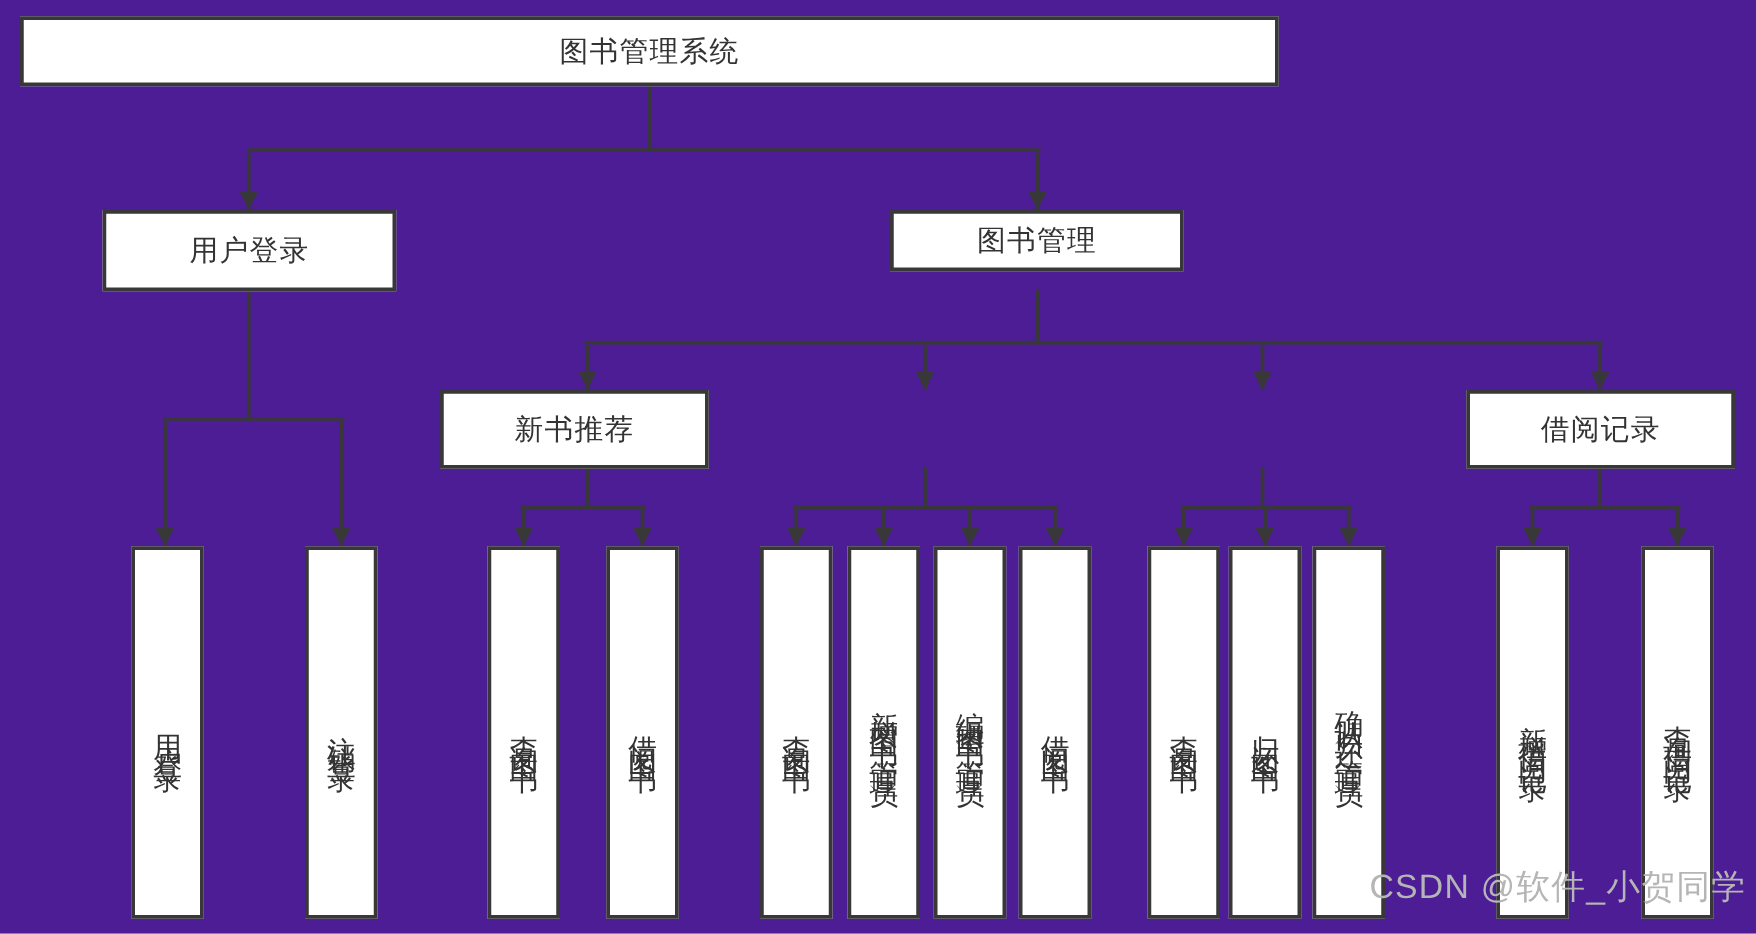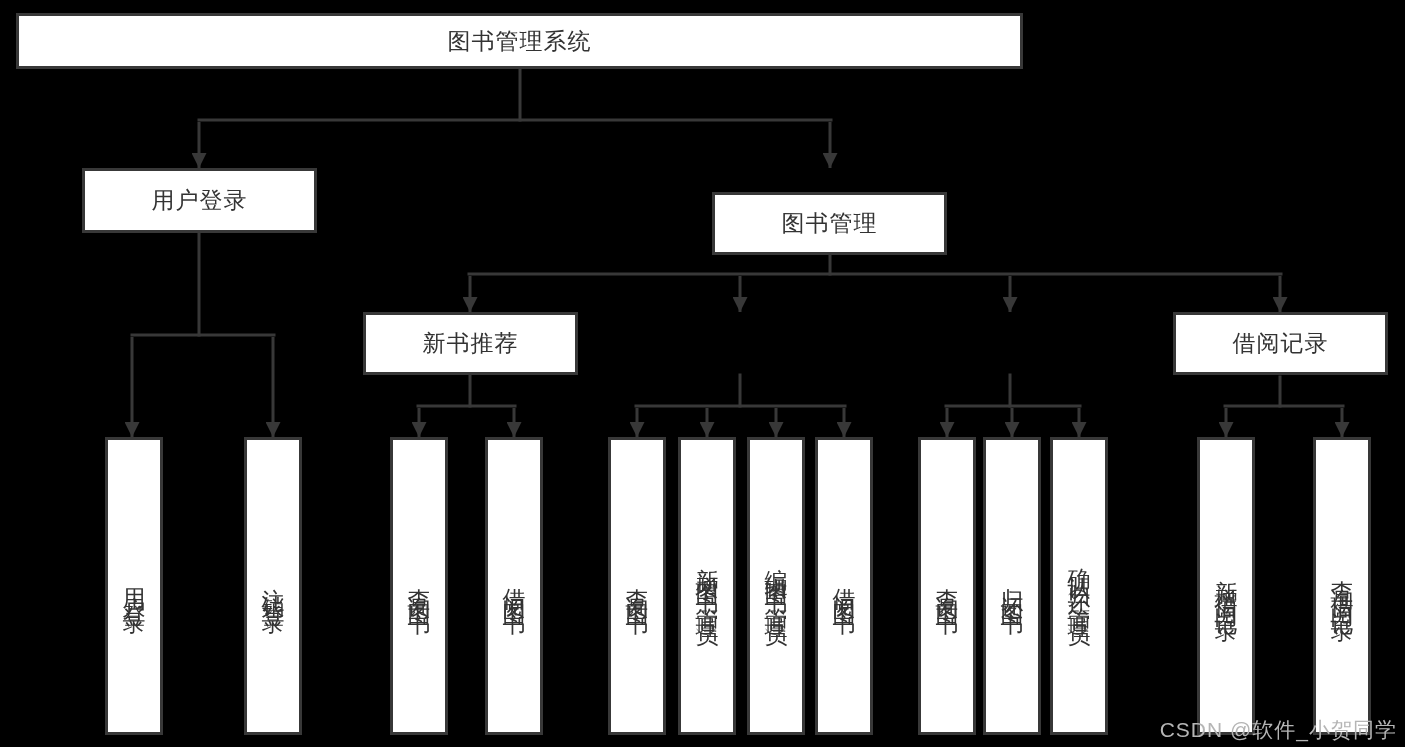--- a/index.html
+++ b/index.html
@@ -5,21 +5,21 @@
   html, body {
     margin: 0;
     padding: 0;
     background: #ffffff;
     font-family: "Liberation Sans", sans-serif;
   }
   .canvas {
     position: relative;
     width: 1405px;
     height: 747px;
-    background: #000000;
+    background: #4c1d95;
     overflow: hidden;
   }
   .connectors {
     position: absolute;
     left: 0;
     top: 0;
     width: 1405px;
     height: 747px;
     pointer-events: none;
   }
@@ -40,37 +40,37 @@
   }
   .vbox {
     writing-mode: vertical-rl;
     font-size: 23px;
     letter-spacing: 8px;
     line-height: 1;
     white-space: nowrap;
   }
   .root-box    { left: 16px;  top: 13px;  width: 1007px; height: 56px; }
   .l2a         { left: 82px;  top: 168px; width: 235px;  height: 65px; }
-  .l2b         { left: 712px; top: 168px; width: 235px;  height: 63px; margin-top: 24px; }
+  .l2b         { left: 712px; top: 168px; width: 235px;  height: 49px; }
   .l3          { top: 312px; width: 215px; height: 63px; }
-  .l3a { left: 363px; }
+  .l3a { left: 352px; }
   .l3b { left: 633px; }
   .l3c { left: 903px; }
   .l3d { left: 1173px; }
   .leaf { top: 437px; width: 58px; height: 298px; }
   .g1a { left: 105px; }  .g1b { left: 244px; }
   .g2a { left: 390px; }  .g2b { left: 485px; }
   .g3a { left: 608px; }  .g3b { left: 678px; }  .g3c { left: 747px; }  .g3d { left: 815px; }
   .g4a { left: 918px; }  .g4b { left: 983px; }  .g4c { left: 1050px; }
   .g5a { left: 1197px; } .g5b { left: 1313px; }
   .watermark {
     position: absolute;
     right: 8px;
-    bottom: 3px;
-    font-size: 21px;
+    bottom: 20px;
+    font-size: 27px;
     color: #b5b5b5;
     letter-spacing: 1px;
     white-space: nowrap;
   }
 </style>
 </head>
 <body>
 
 <div class="canvas">
 

